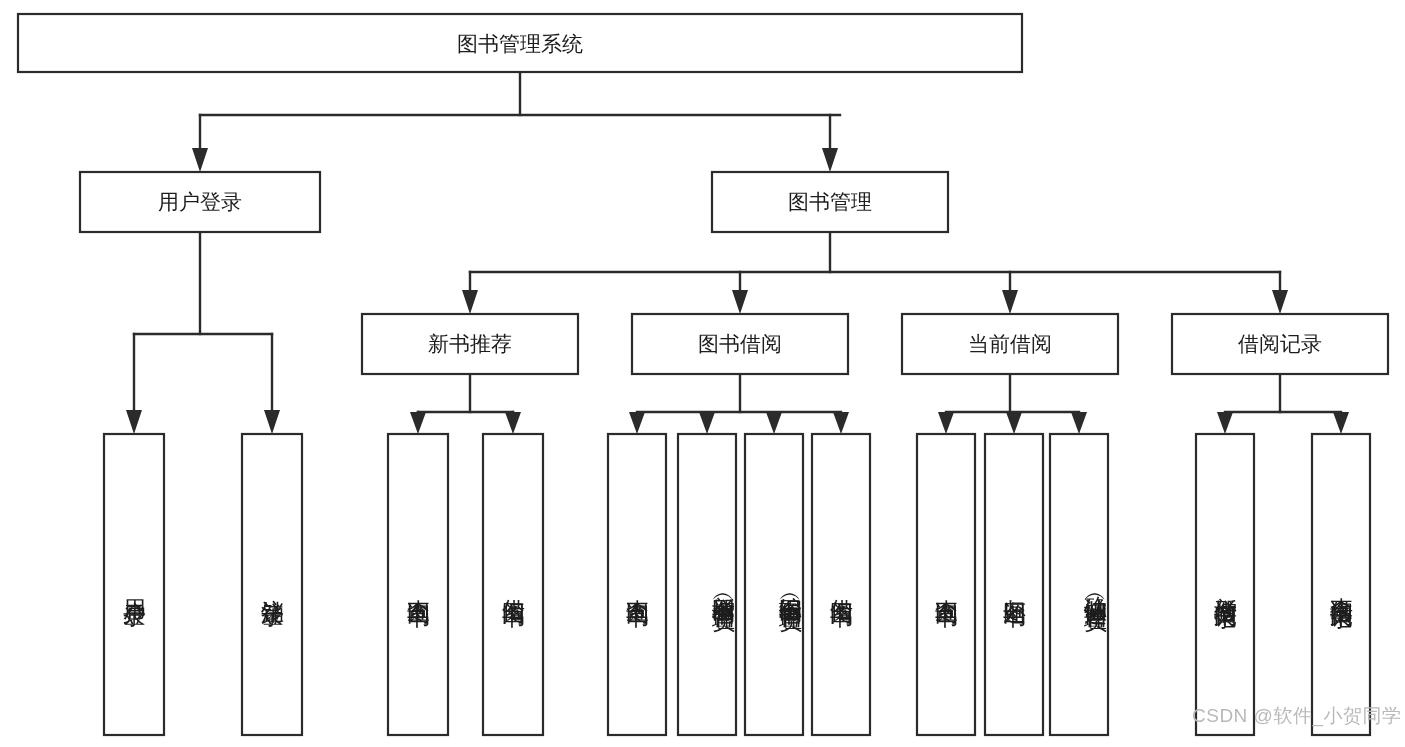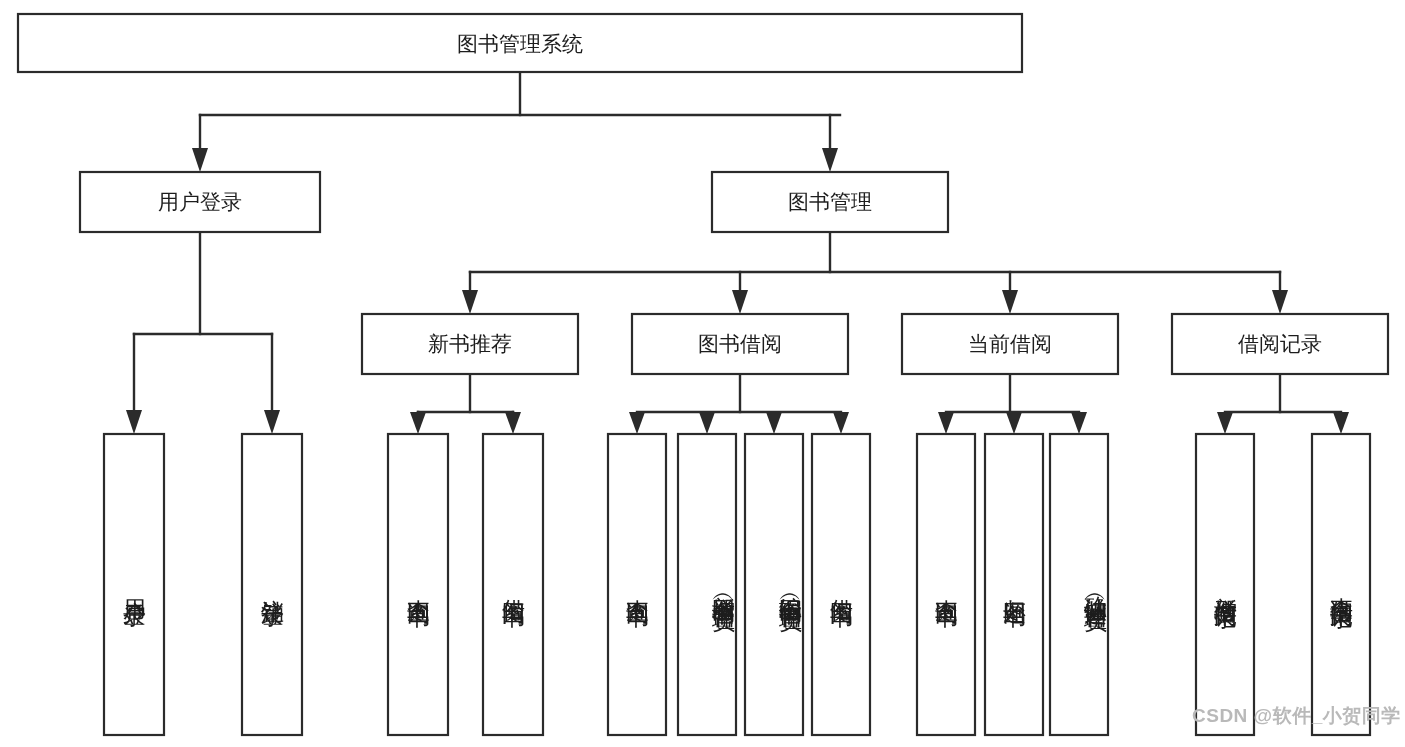--- a/index.html
+++ b/index.html
@@ -207,15 +207,15 @@
   <div class="leaf-label center" style="left:608px; top:434px; width:58px; height:301px;">查询图书</div>
   <div class="leaf-label top" style="left:678px; top:434px; width:58px; height:301px;">新增图书（管理员）</div>
   <div class="leaf-label top" style="left:745px; top:434px; width:58px; height:301px;">编辑图书（管理员）</div>
   <div class="leaf-label center" style="left:812px; top:434px; width:58px; height:301px;">借阅图书</div>
   <div class="leaf-label center" style="left:917px; top:434px; width:58px; height:301px;">查询图书</div>
   <div class="leaf-label center" style="left:985px; top:434px; width:58px; height:301px;">归还图书</div>
   <div class="leaf-label top" style="left:1050px; top:434px; width:58px; height:301px;">确认归还（管理员）</div>
   <div class="leaf-label center" style="left:1196px; top:434px; width:58px; height:301px;">新增借阅记录</div>
   <div class="leaf-label center" style="left:1312px; top:434px; width:58px; height:301px;">查询借阅记录</div>
 
-  <div class="watermark" style="left:1192px; top:703px;font-weight:bold;">CSDN @软件_小贺同学</div>
+  <div class="watermark" style="left:1192px; top:703px;">CSDN @软件_小贺同学</div>
 
 </div>
 
 </body></html>

